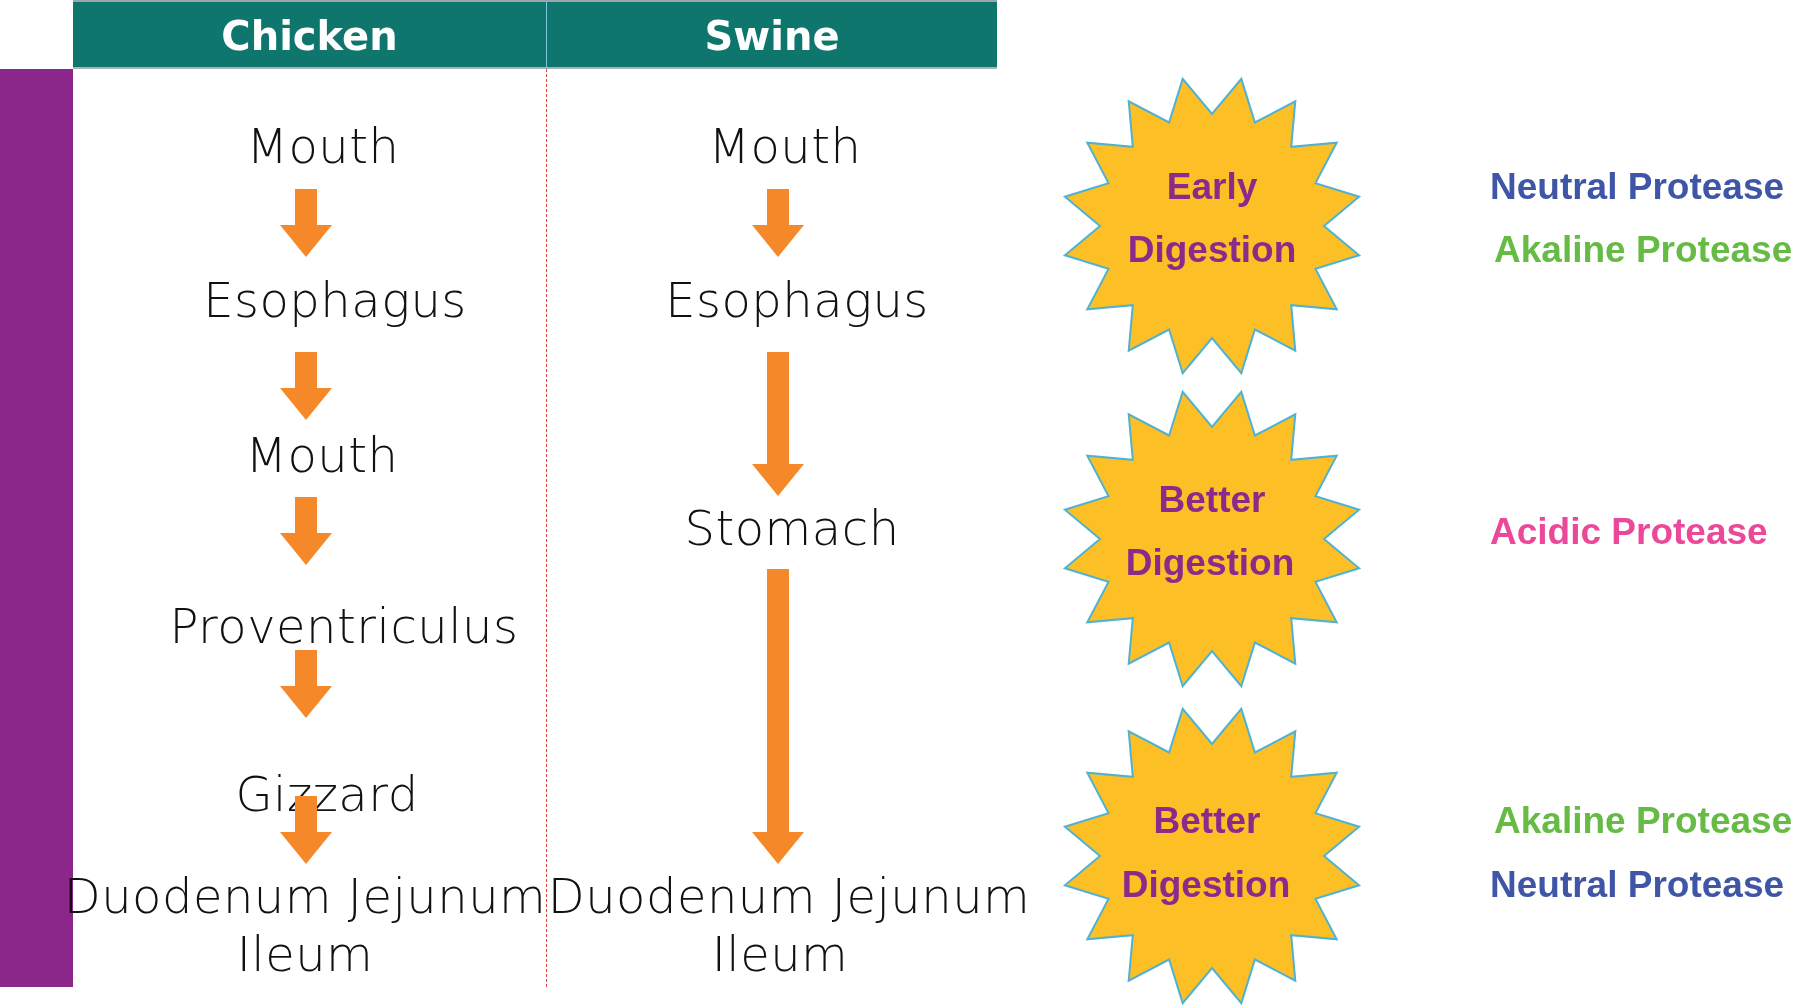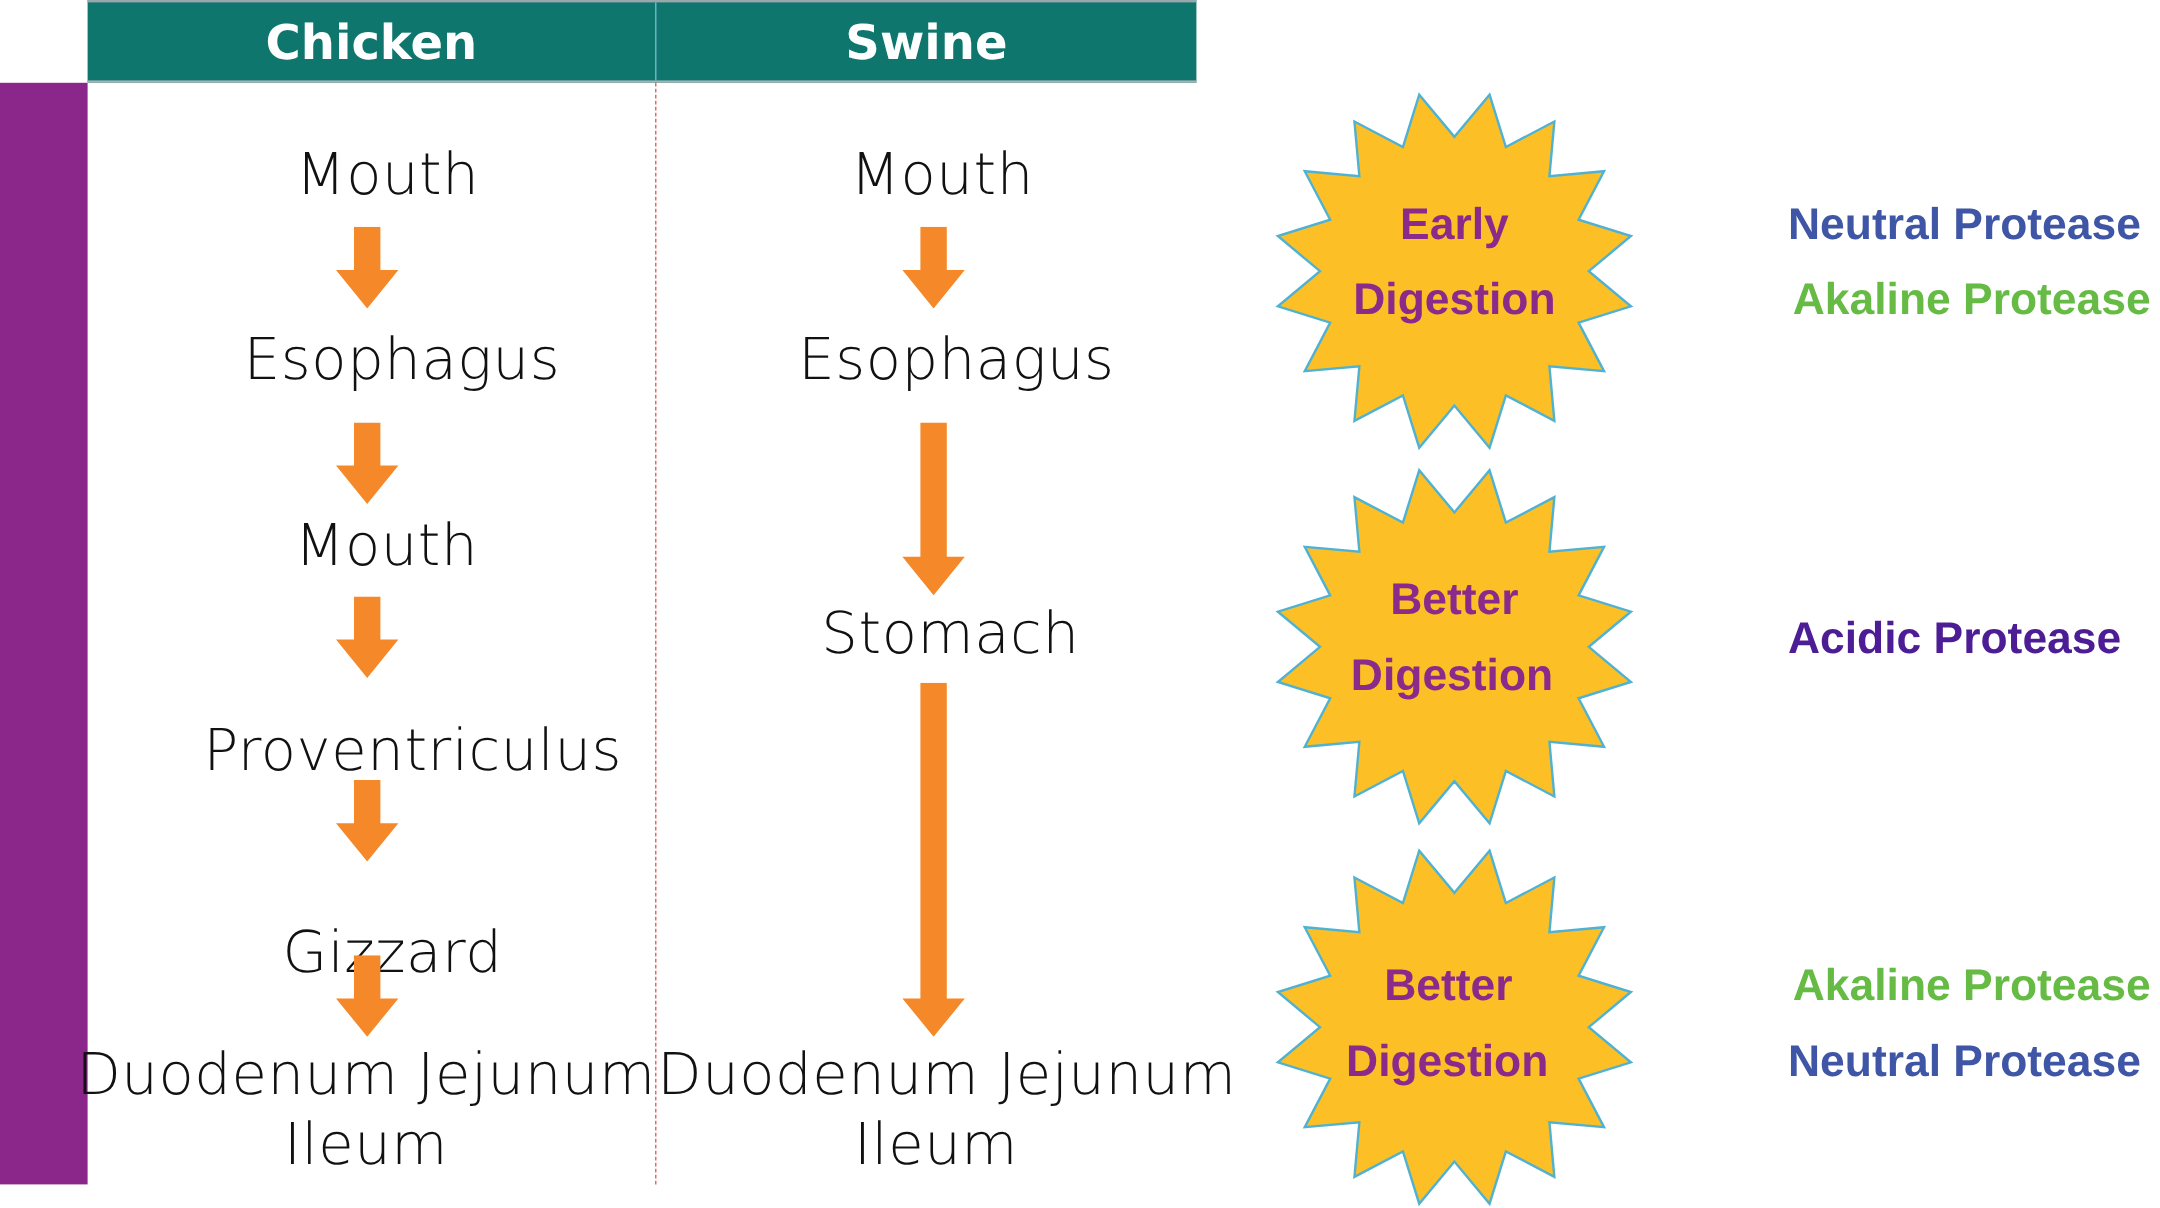--- a/index.html
+++ b/index.html
@@ -97,16 +97,16 @@
   <svg class="star" style="left:1212px;top:856px;" width="306" height="306" viewBox="-153 -153 306 306">
     <polygon class="starpoly" fill="#fcbf25" stroke="#4fb2d3" stroke-width="2" points="29.3,-147.1 42.9,-103.5 83.3,-124.7 79.2,-79.2 124.7,-83.3 103.5,-42.9 147.1,-29.3 112.0,0.0 147.1,29.3 103.5,42.9 124.7,83.3 79.2,79.2 83.3,124.7 42.9,103.5 29.3,147.1 0.0,112.0 -29.3,147.1 -42.9,103.5 -83.3,124.7 -79.2,79.2 -124.7,83.3 -103.5,42.9 -147.1,29.3 -112.0,0.0 -147.1,-29.3 -103.5,-42.9 -124.7,-83.3 -79.2,-79.2 -83.3,-124.7 -42.9,-103.5 -29.3,-147.1 -0.0,-112.0"></polygon>
   </svg>
   <div class="star-label" style="left:1207px;top:821px;">Better</div>
   <div class="star-label" style="left:1206px;top:885px;">Digestion</div>
 </div>
 
 <div>
   <div class="enzyme" style="left:1490px;top:187px;color:#3f56a6;">Neutral Protease</div>
   <div class="enzyme" style="left:1494px;top:250px;color:#66bb45;">Akaline Protease</div>
-  <div class="enzyme" style="left:1490px;top:532px;color:#4c1d95;">Acidic Protease</div>
+  <div class="enzyme" style="left:1490px;top:532px;color:#ec4899;">Acidic Protease</div>
   <div class="enzyme" style="left:1494px;top:821px;color:#66bb45;">Akaline Protease</div>
   <div class="enzyme" style="left:1490px;top:885px;color:#3f56a6;">Neutral Protease</div>
 </div>
 
 </body></html>

